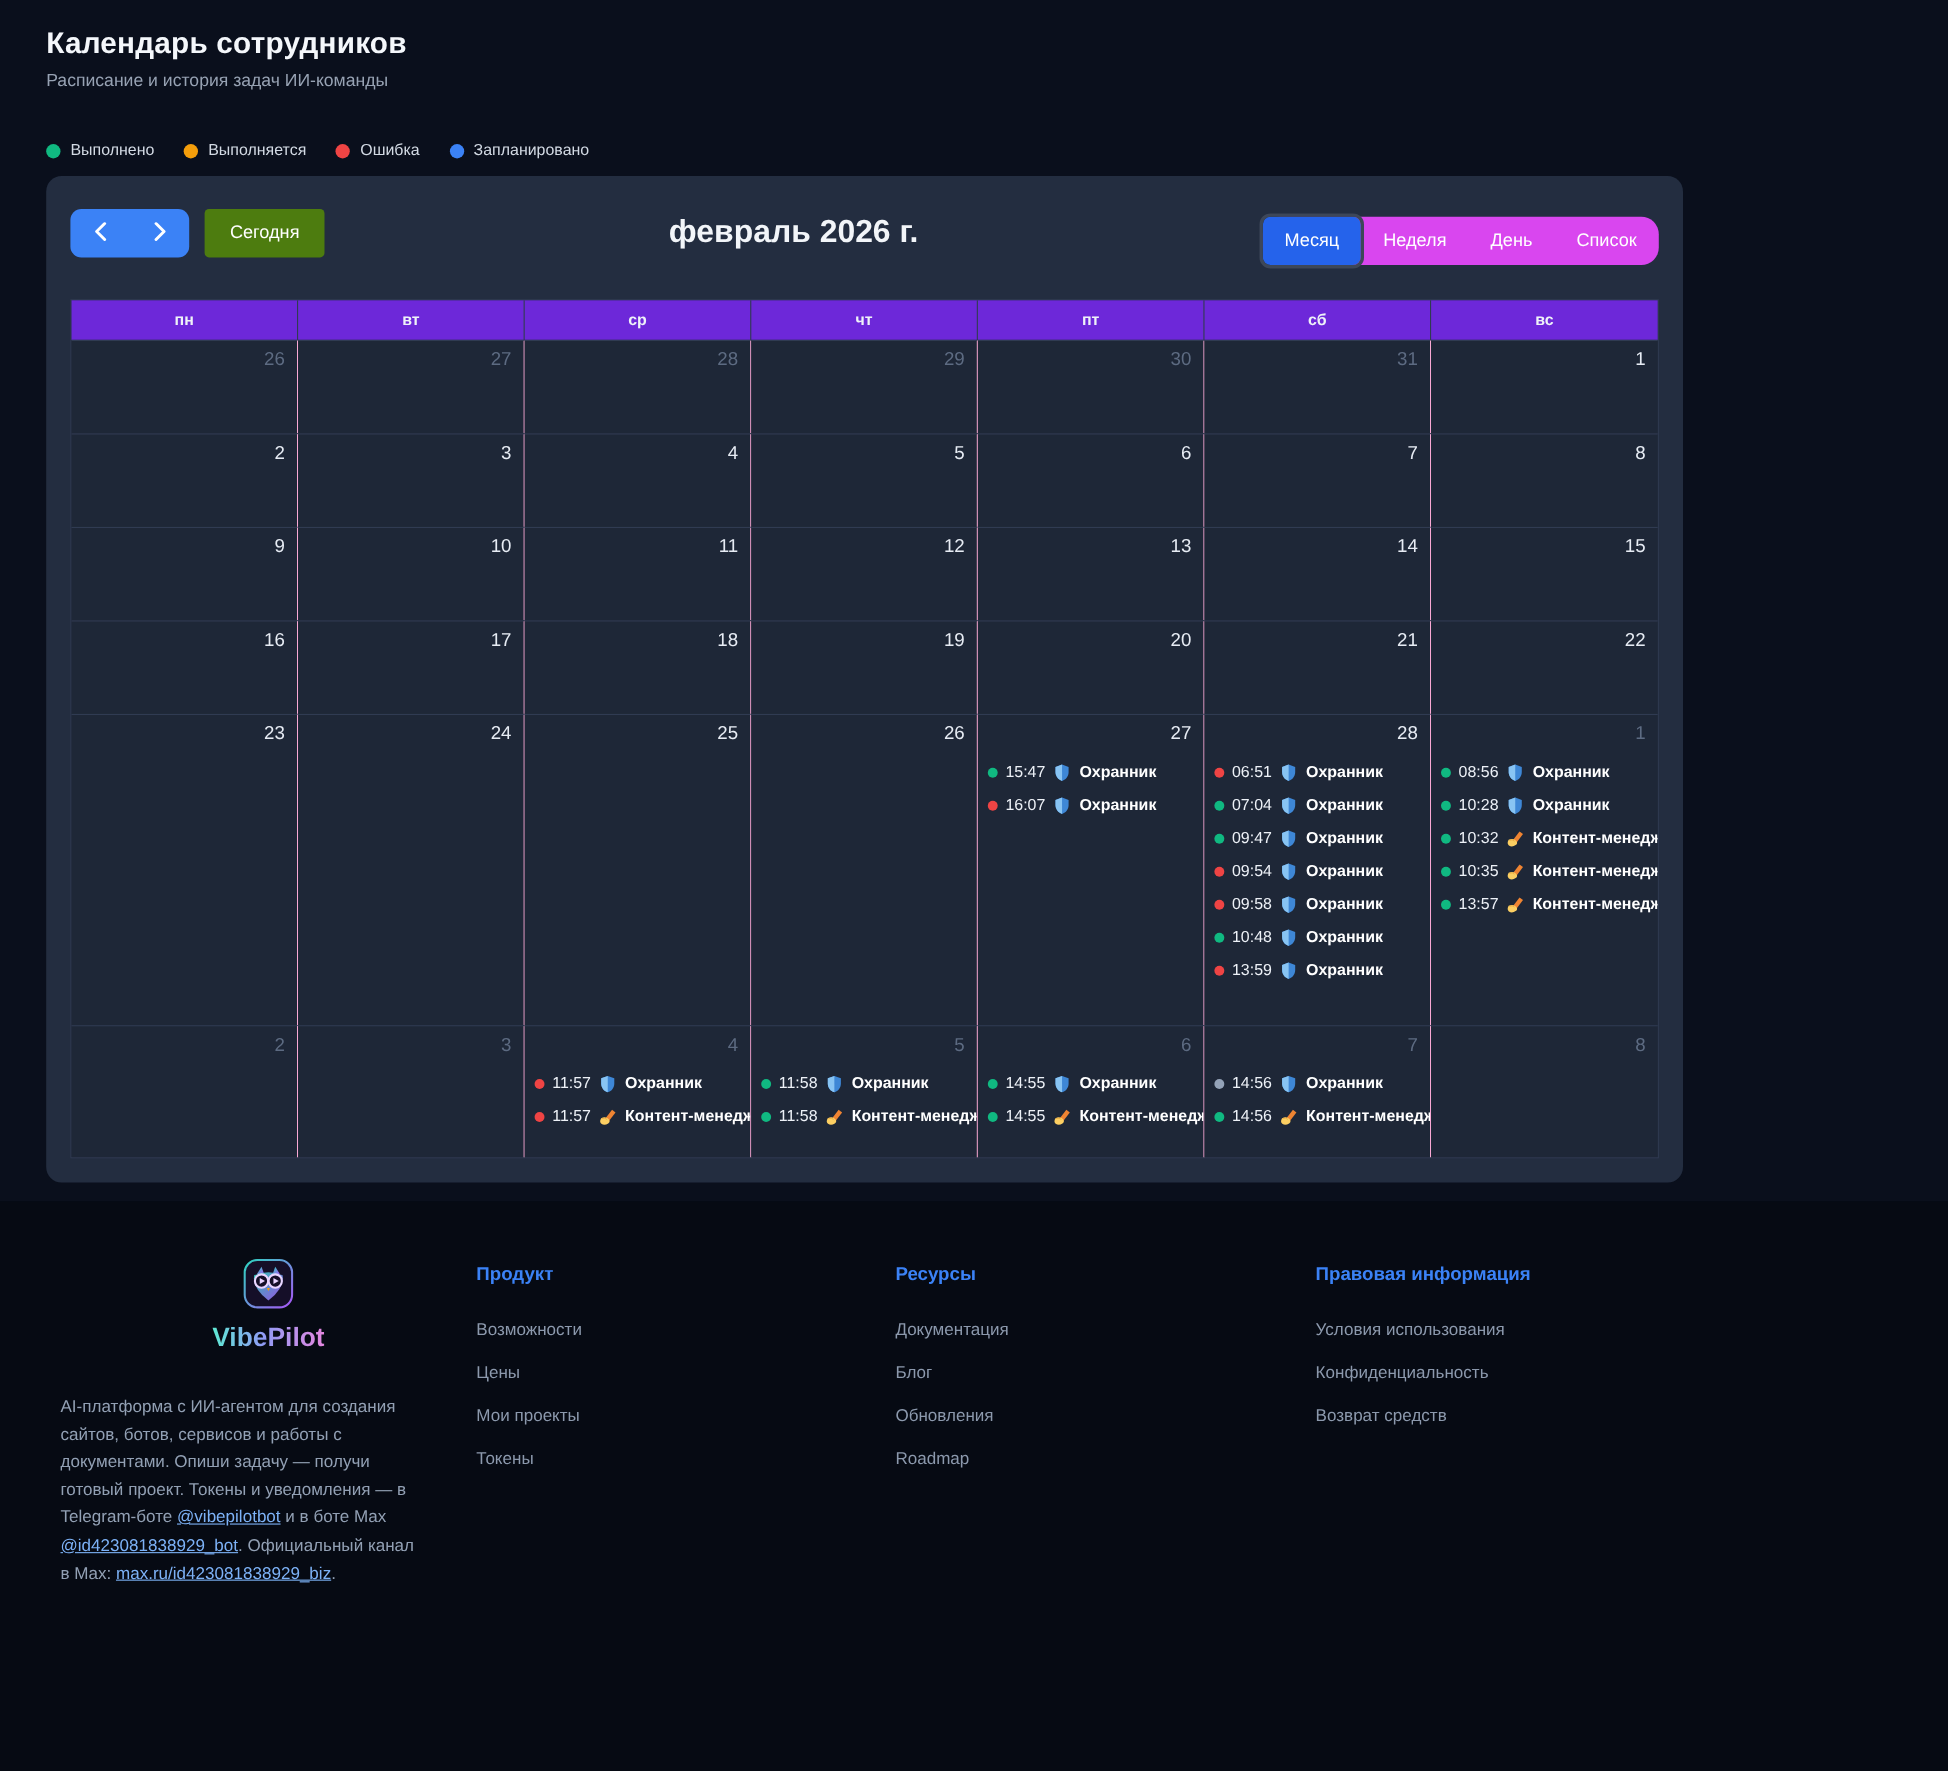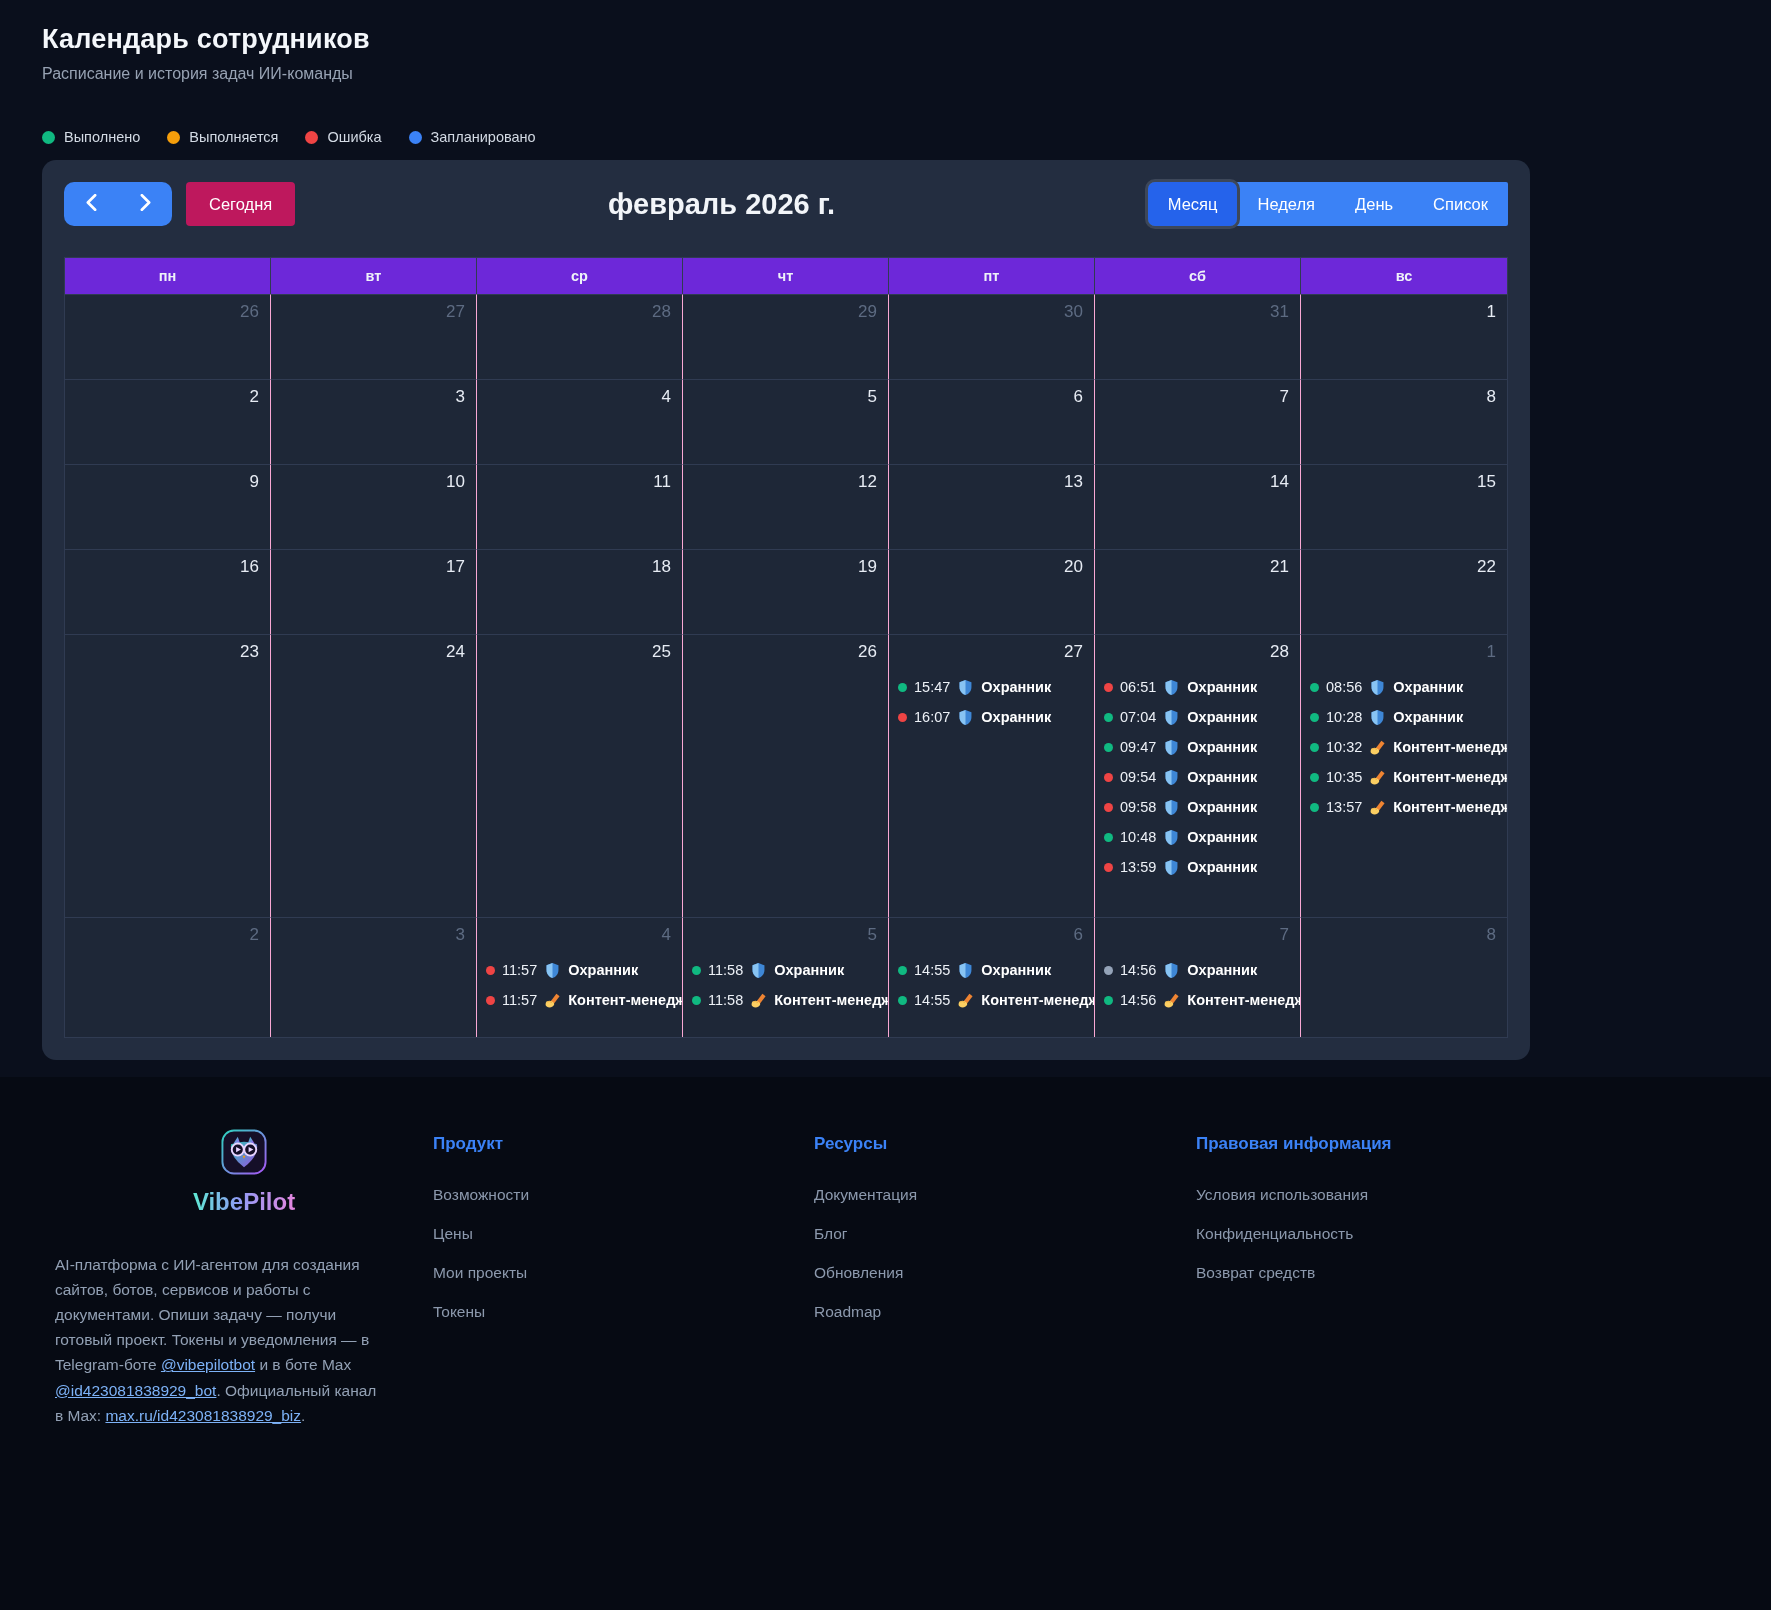--- a/index.html
+++ b/index.html
@@ -31,25 +31,25 @@
   }
   .toolbar { display: flex; align-items: center; margin-bottom: 31px; }
   .tb-left { display: flex; gap: 14px; flex: none; }
   .nav-group { display: flex; background: #3b82f6; border-radius: 10px; overflow: hidden; }
   .nav-btn {
     width: 54px; height: 44px; border: none; background: transparent; color: #fff;
     display: flex; align-items: center; justify-content: center; cursor: pointer; padding: 0;
   }
   .today-btn {
     height: 44px; padding: 0 23px; border: none; border-radius: 4px;
-    background: #be185d; color: #fff; font-size: 16.5px; font-weight: 500;
+    background: #4d7c0f; color: #fff; font-size: 16.5px; font-weight: 500;
     font-family: inherit; cursor: pointer;
   }
   .month-title { flex: 1; text-align: center; margin: 0; font-size: 29px; font-weight: 600; color: #f2f5f9; }
-  .view-switcher { display: flex; background: #3b82f6; border-radius: 2px; flex: none; }
+  .view-switcher { display: flex; background: #d946ef; border-radius: 16px; flex: none; margin-top: 15px; }
   .view-btn {
     height: 44px; padding: 0 20px; border: none; background: transparent;
     color: #fff; font-size: 16.5px; font-weight: 500; font-family: inherit; cursor: pointer;
   }
   .view-btn.active {
     background: #2563eb; border-radius: 7px;
     outline: 3px solid #3d4759;
   }
   
   .cal { border: 1px solid #303b52; }

